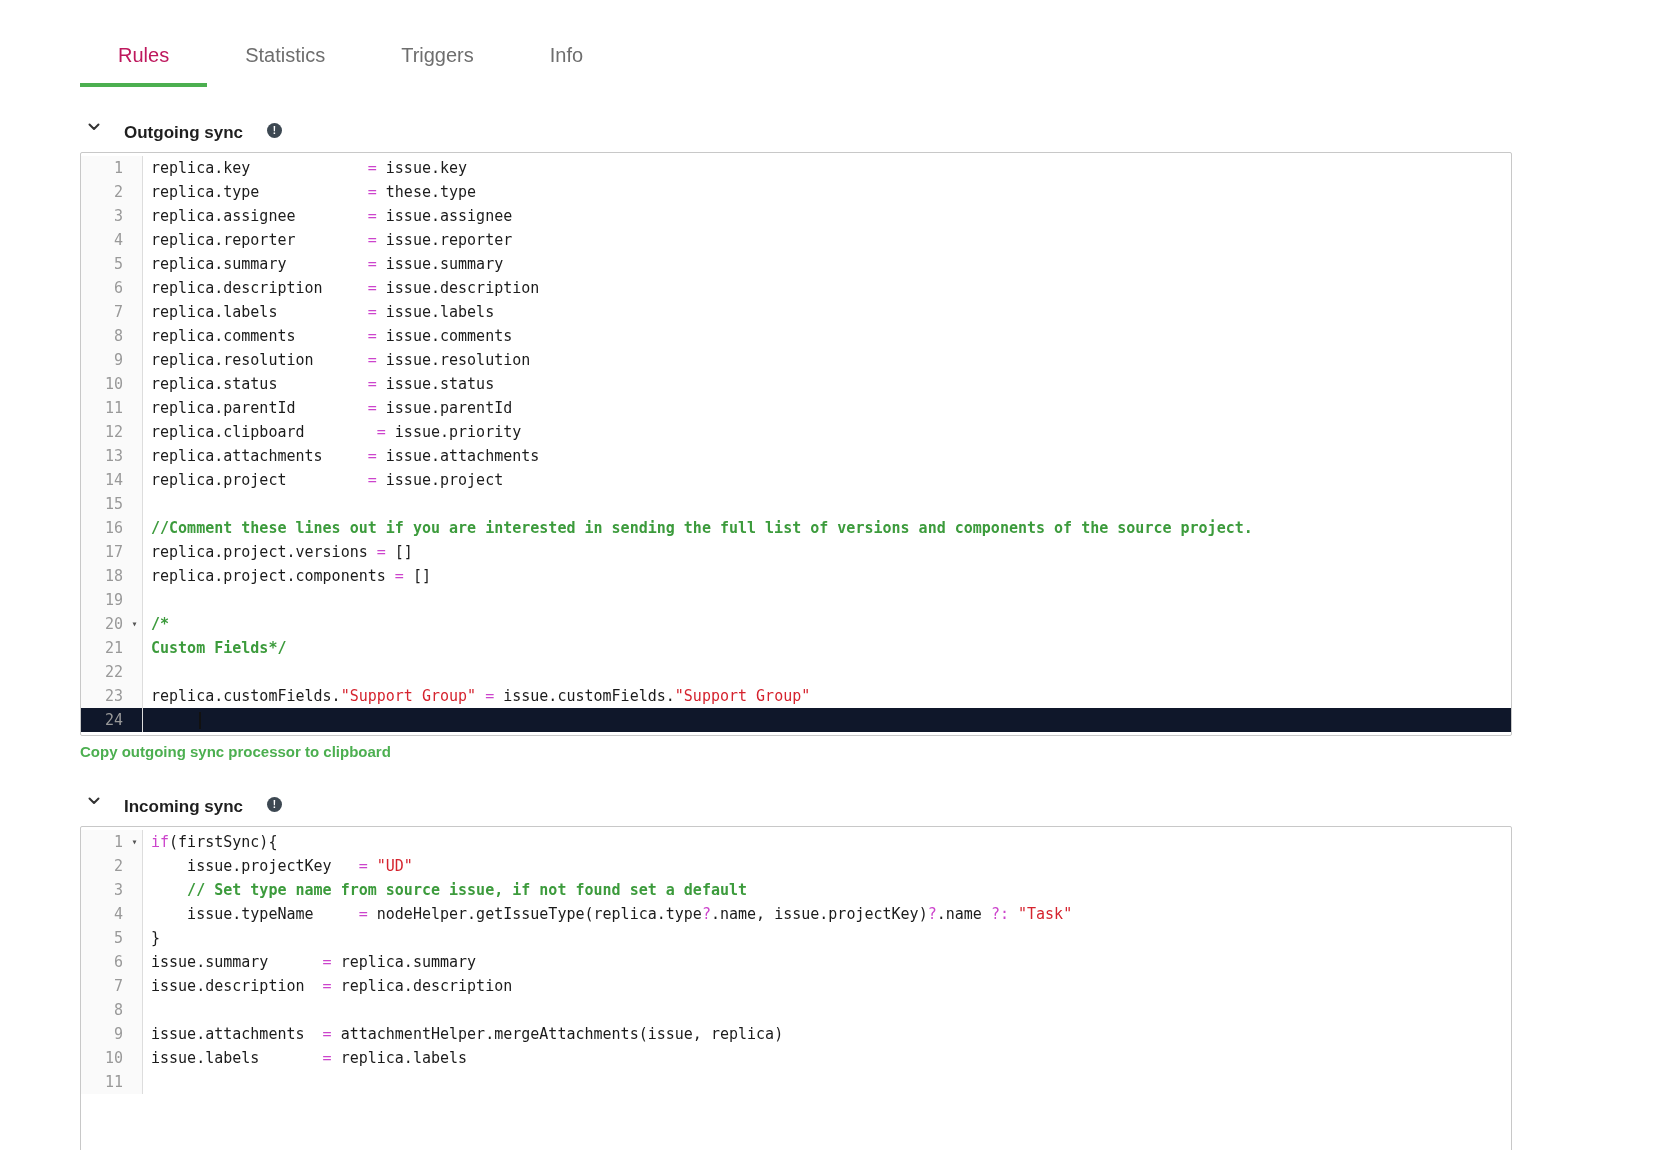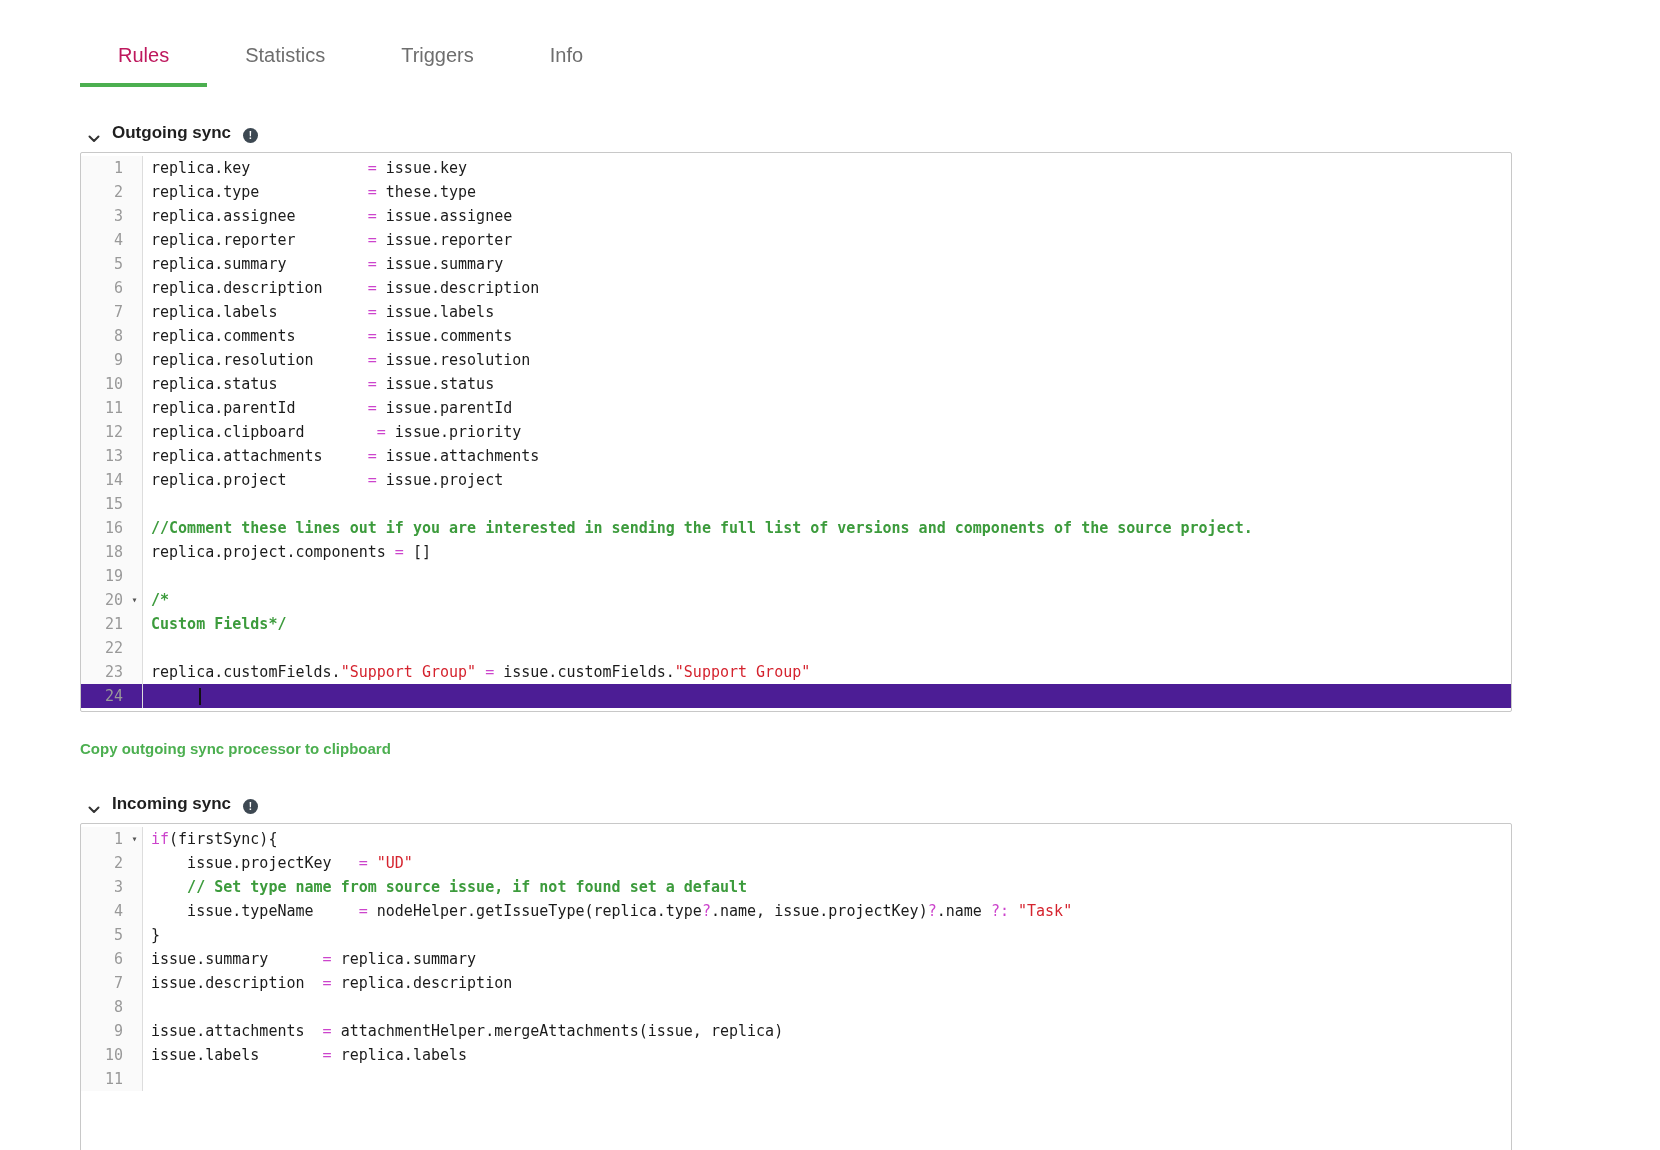--- a/index.html
+++ b/index.html
@@ -7,47 +7,47 @@
               font-family:"Liberation Sans", sans-serif; }
   .page { padding:28px 0 0 80px; }
 
   
   .tabbar { display:flex; }
   .tab { font-size:20px; color:#6e6e6e; padding:16px 38px 16px;
          border-bottom:4px solid transparent; cursor:pointer; }
   .tab.active { color:#be185d; font-weight:normal; border-bottom-color:#4caf50; }
 
   
-  .section-header { display:flex; align-items:flex-end; gap:12px; margin:36px 0 9px 8px; }
+  .section-header { display:flex; align-items:flex-start; gap:24px; margin:36px 0 9px 8px; }
   .chevron { cursor:pointer; }
   .section-title { font-size:17px; font-weight:bold; color:#1f1f1f; }
   .info-icon { width:15px; height:15px; border-radius:50%; background:#3d4852; color:#fff;
                font-size:10px; font-weight:bold; display:flex; align-items:center;
                justify-content:center; cursor:pointer; line-height:1; }
 
   
   .editor { width:1432px; border:1px solid #c8c8c8; border-radius:2px; background:#fff;
             font-family:"DejaVu Sans Mono", monospace; font-size:15px; line-height:24px;
             padding:3px 0; overflow:hidden; }
   .editor.incoming { min-height:330px; }
   .cm-row { display:flex; }
-  .cm-row.active { background:#4c1d95;gap:48px; }
+  .cm-row.active { background:#0f172a;gap:48px; }
   .cm-gutter { flex:0 0 62px; display:flex; background:#fafafa;
                border-right:1px solid #ddd; }
   .cm-row.active .cm-gutter { background:transparent; }
   .cm-num { flex:1; text-align:right; color:#999; padding-right:4px; }
   .cm-fold { width:15px; font-size:10px; color:#555; text-align:center; line-height:24px; }
   .cm-code { padding-left:8px; white-space:pre; color:#1b1b1b; }
   .tok-o, .tok-k { color:#cc44cc; }
   .tok-s { color:#d5232e; }
   .tok-c { color:#3c9b3c;font-weight:bold; }
   .cursor { display:inline-block; width:2px; height:17px; background:#111;
             vertical-align:middle; }
 
-  .copy-link { display:inline-block; margin-top:28px; font-size:15px; font-weight:bold;
+  .copy-link { display:inline-block; margin-top:7px; font-size:15px; font-weight:bold;
                color:#4caf50; cursor:pointer; text-decoration:none; }
 </style>
 </head>
 <body>
 
 <div class="page">
 
   <div class="tabbar">
     <div class="tab active">Rules</div>
     <div class="tab">Statistics</div>
@@ -171,20 +171,27 @@
       </div>
       <div class="cm-row">
         <div class="cm-gutter">
           <span class="cm-num">16</span>
           <span class="cm-fold"></span>
         </div>
         <div class="cm-code"><span class="tok tok-c">//Comment these lines out if you are interested in sending the full list of versions and components of the source project.</span></div>
       </div>
       <div class="cm-row">
         <div class="cm-gutter">
+          <span class="cm-num">17</span>
+          <span class="cm-fold"></span>
+        </div>
+        <div class="cm-code"><span class="tok tok-p">replica.project.versions </span><span class="tok tok-o">=</span><span class="tok tok-p"> []</span></div>
+      </div>
+      <div class="cm-row">
+        <div class="cm-gutter">
           <span class="cm-num">18</span>
           <span class="cm-fold"></span>
         </div>
         <div class="cm-code"><span class="tok tok-p">replica.project.components </span><span class="tok tok-o">=</span><span class="tok tok-p"> []</span></div>
       </div>
       <div class="cm-row">
         <div class="cm-gutter">
           <span class="cm-num">19</span>
           <span class="cm-fold"></span>
         </div>

